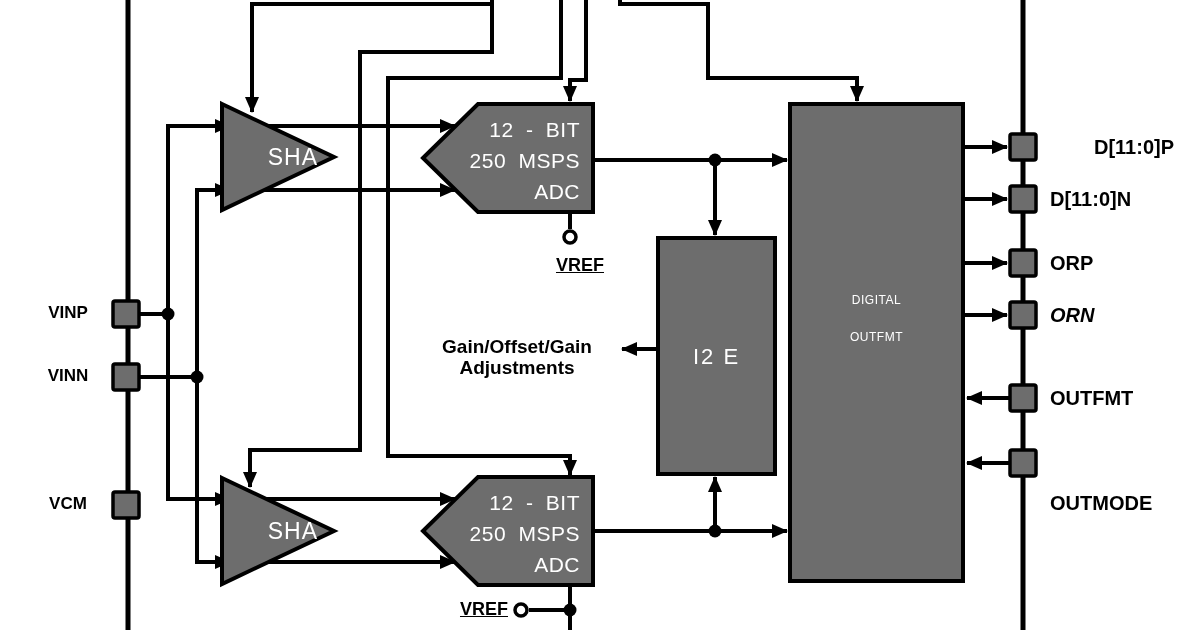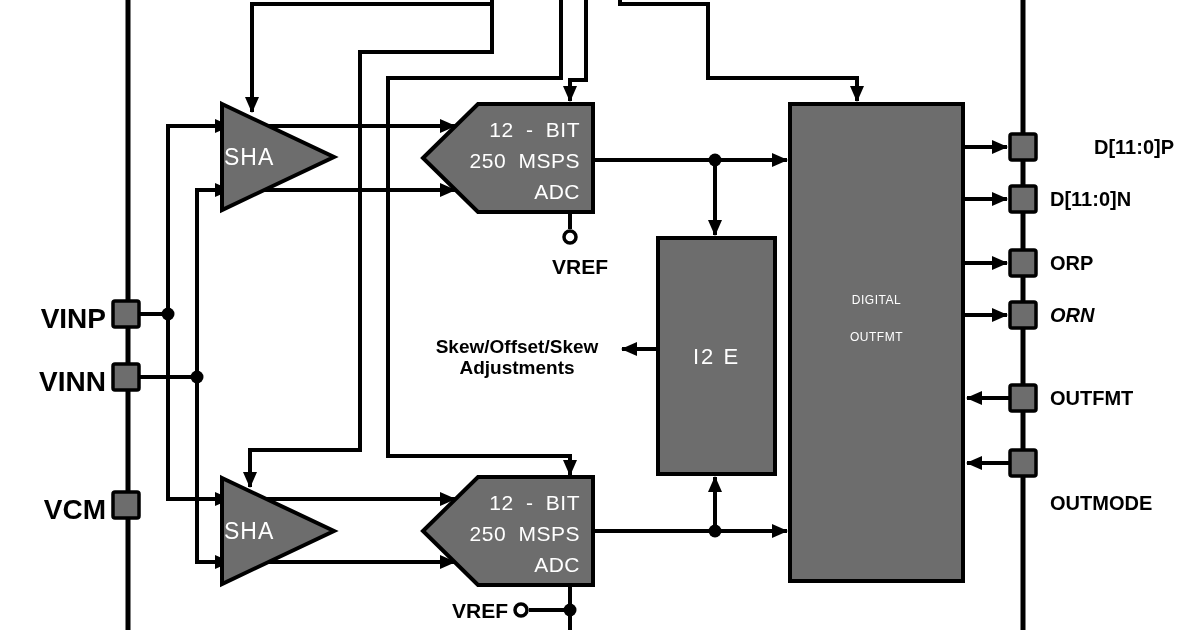--- a/index.html
+++ b/index.html
@@ -10,27 +10,27 @@
     --label:#000000;
   }
   html,body{margin:0;padding:0;background:var(--bg);}
   #canvas{
     position:relative;width:1200px;height:630px;background:var(--bg);
     font-family:"Liberation Sans",sans-serif;overflow:hidden;
   }
   #wires{position:absolute;left:0;top:0;}
   .lbl{position:absolute;font-weight:bold;color:var(--label);white-space:nowrap;}
   .onblock{position:absolute;font-weight:normal;color:var(--text-on-block);white-space:nowrap;}
-  .pin-label-left{font-size:28px;text-align:right;}
+  .pin-label-left{font-size:17px;text-align:center;}
   .pin-label-right{font-size:20px;text-align:left;}
-  .sha-label{font-size:23px;text-align:left;letter-spacing:1px;}
+  .sha-label{font-size:23px;text-align:right;letter-spacing:1px;margin-left:16px;}
   .adc-text{font-size:21px;text-align:right;line-height:31px;word-spacing:6px;letter-spacing:.5px;}
   .i2e-label{font-size:22px;text-align:center;letter-spacing:2px;}
   .dec-text{font-size:12px;text-align:center;line-height:37px;letter-spacing:.5px;}
-  .vref-label{font-size:21px;}
+  .vref-label{font-size:18px;text-decoration:underline;}
   .adjust-text{font-size:19px;text-align:center;line-height:21px;}
 </style>
 </head>
 <body>
 
 <div id="canvas">
 
   <svg id="wires" width="1200" height="630" viewBox="0 0 1200 630">
     <defs>
       <marker id="ah" markerUnits="userSpaceOnUse" markerWidth="16" markerHeight="14" refX="15" refY="7" orient="auto">
@@ -158,17 +158,17 @@
 
   <div class="onblock dec-text" style="left:790px;top:282px;width:173px;">
     <div>DIGITAL</div>
     <div>OUTFMT</div>
   </div>
 
   <div class="lbl vref-label" style="left:535px;top:255px;width:90px;text-align:center;">VREF</div>
   <div class="lbl vref-label" style="left:428px;top:599px;width:80px;text-align:right;">VREF</div>
 
   <div class="lbl adjust-text" style="left:418px;top:336px;width:198px;">
-    <div>Skew/Offset/Skew</div>
+    <div>Gain/Offset/Gain</div>
     <div>Adjustments</div>
   </div>
 
 </div>
 
 </body></html>

